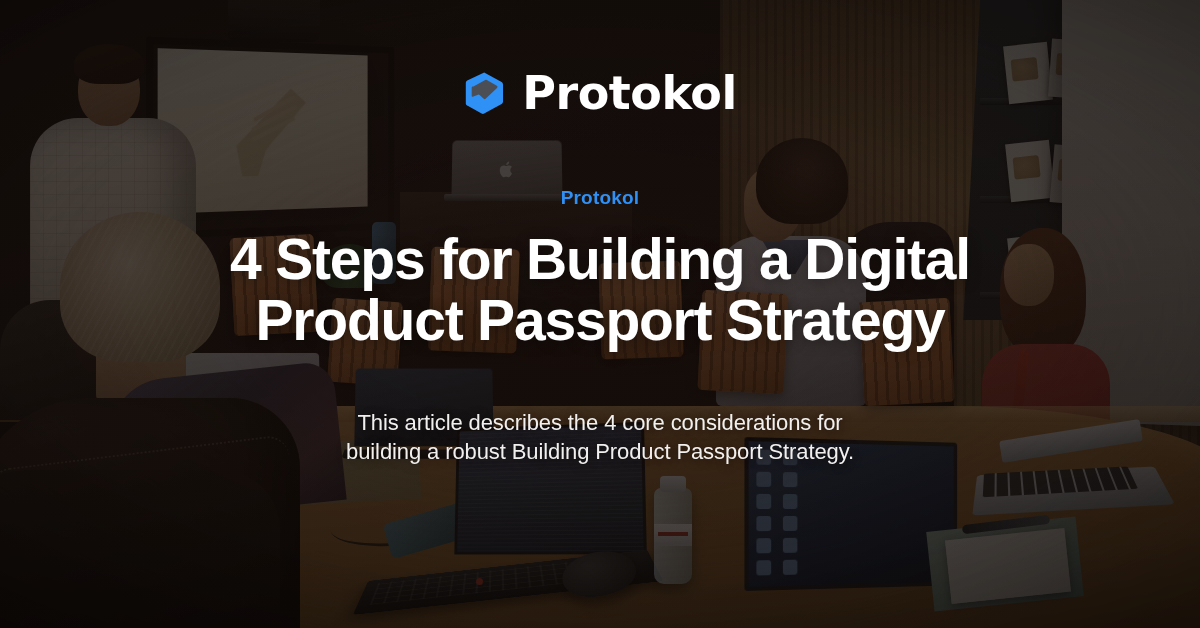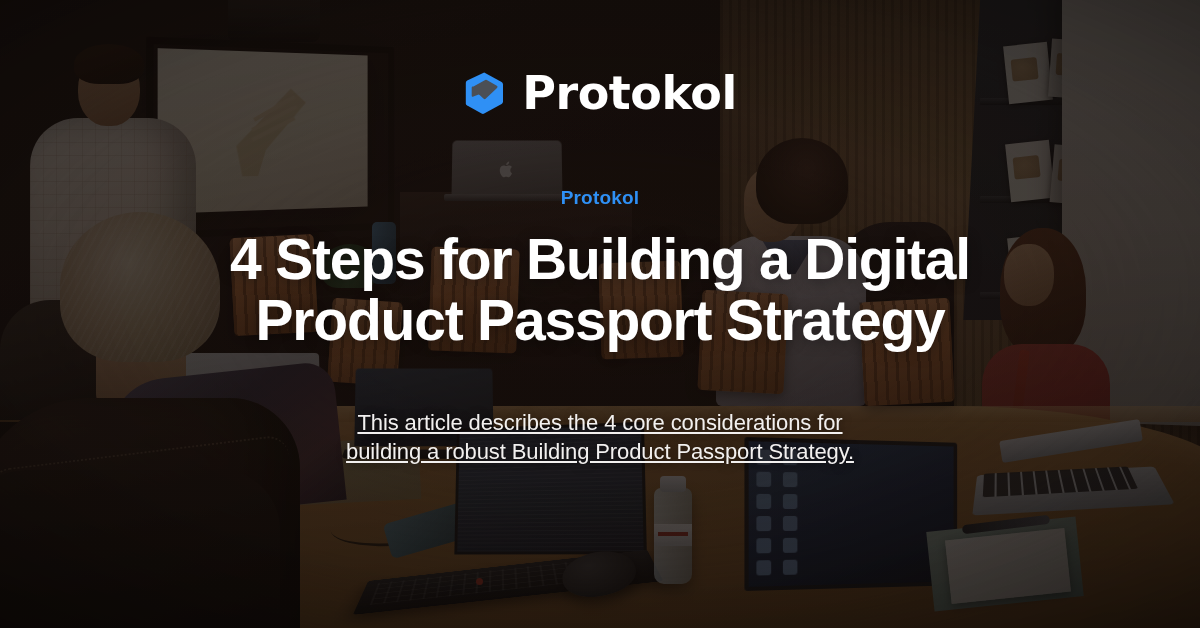--- a/index.html
+++ b/index.html
@@ -274,21 +274,21 @@
 
   .headline{
     margin-top:22px;text-align:center;color:#ffffff;
     font-size:57px;font-weight:700;line-height:1.07;letter-spacing:-1.2px;
     max-width:900px;text-shadow:0 2px 14px rgba(0,0,0,.38);}
 
   .subhead{
     margin-top:20px;text-align:center;color:#f2f0ef;
     font-size:22px;font-weight:400;line-height:1.3;letter-spacing:-0.1px;
     max-width:640px;text-shadow:0 1px 10px rgba(0,0,0,.5);}
-  .subhead span{display:block;text-decoration:underline;}
+  .subhead span{display:block;}
 </style>
 </head>
 <body>
 
 <div class="card">
 
   <div class="photo">
 
     <div class="wall-dark"></div>
     <div class="wood-right"></div>

